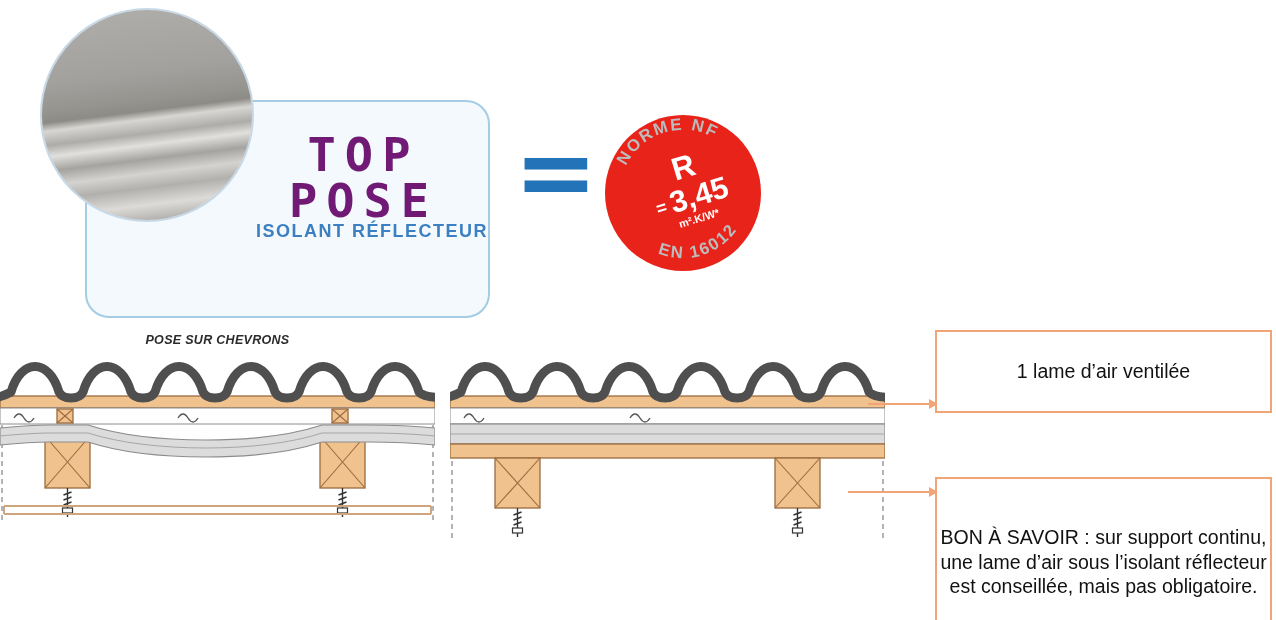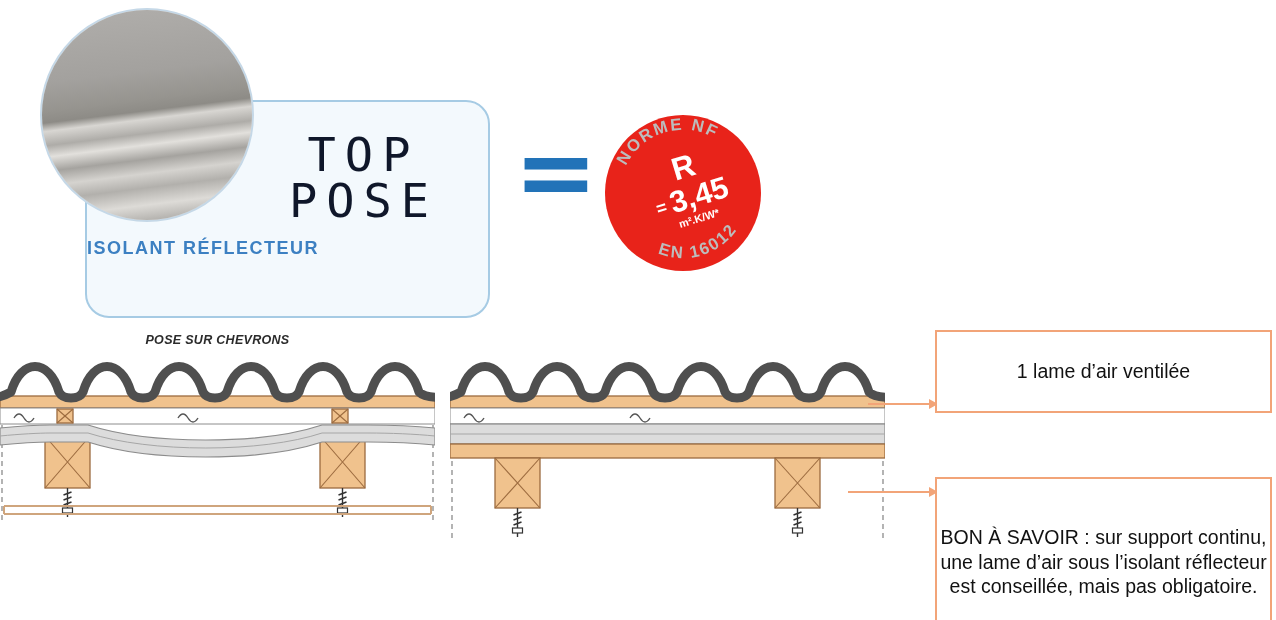--- a/index.html
+++ b/index.html
@@ -1,21 +1,21 @@
 <!DOCTYPE html>
 <html><head>
 <meta charset="utf-8">
 <style>
   html,body{margin:0;padding:0;background:#fff;}
   .canvas{position:relative;width:1276px;height:620px;background:#fff;font-family:"Liberation Sans",sans-serif;overflow:hidden;}
 
   
   .logo-box{position:absolute;left:85px;top:100px;width:401px;height:214px;background:#f3f9fd;border:2px solid #a6cbe4;border-radius:24px;}
-  .logo-title{position:absolute;left:148px;top:30px;width:248px;text-align:center;font-family:"DejaVu Sans Mono",monospace;font-weight:normal;font-size:47px;line-height:0.98;color:#0f172a;letter-spacing:9px;text-indent:9px;}
-  .logo-sub1{position:absolute;left:0;width:100%;top:136px;text-align:left;font-weight:bold;font-size:18px;letter-spacing:1.5px;color:#3c80c2;}
+  .logo-title{position:absolute;left:148px;top:30px;width:248px;text-align:center;font-family:"DejaVu Sans Mono",monospace;font-weight:bold;font-size:47px;line-height:0.98;color:#701a75;letter-spacing:9px;text-indent:9px;}
+  .logo-sub1{position:absolute;left:0;width:100%;top:119px;text-align:right;font-weight:bold;font-size:18px;letter-spacing:1.5px;color:#3c80c2;}
   .logo-sub2{position:absolute;left:0;width:100%;top:174px;text-align:center;font-weight:bold;font-size:18px;letter-spacing:1.5px;color:#3c80c2;}
   .photo-circle{position:absolute;left:40px;top:8px;width:210px;height:210px;border-radius:50%;border:2px solid #c5d8e7;overflow:hidden;background:#dcdcdc;}
   .photo-inner{position:absolute;left:-15%;top:-12%;width:135%;height:135%;transform:rotate(-7deg);
     background:linear-gradient(180deg,#b3b1ae 0%,#a3a19e 30%,#96948f 40%,#8d8b86 44%,#d8d6d2 47%,#aeaca8 52%,#e2e0dc 56%,#a5a39f 61%,#d5d3cf 66%,#b2b0ac 71%,#dddbd7 77%,#a9a7a3 84%,#c9c7c3 92%,#b5b3af 100%);}
   .equals{position:absolute;left:514px;top:122px;font-size:100px;line-height:1;font-weight:bold;color:#2273b8;font-family:"DejaVu Sans",sans-serif;}
   .badge{position:absolute;left:604px;top:114px;width:158px;height:158px;}
 
   
   .diag-title{position:absolute;top:333px;font-size:12.5px;font-weight:bold;color:#2b2b2b;letter-spacing:0.3px;text-align:center;font-style:italic;}
   .dt-left{left:0;width:435px;}

